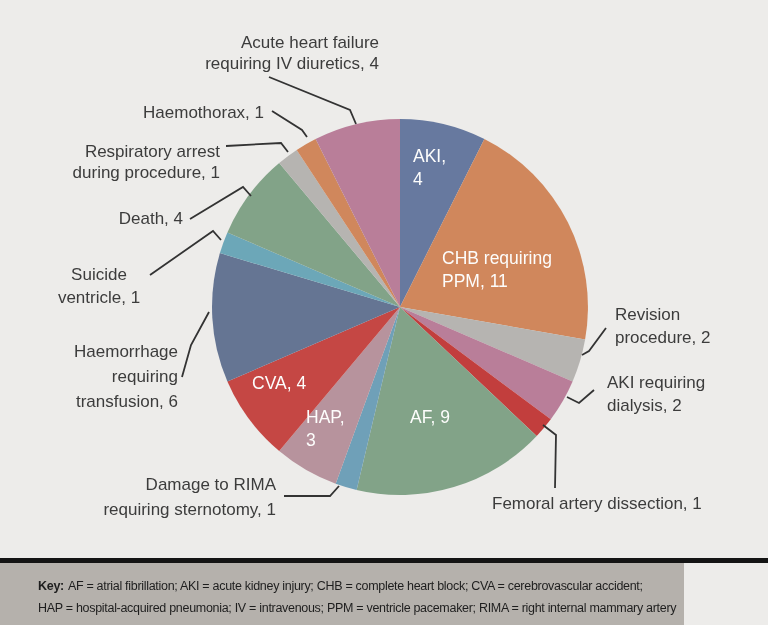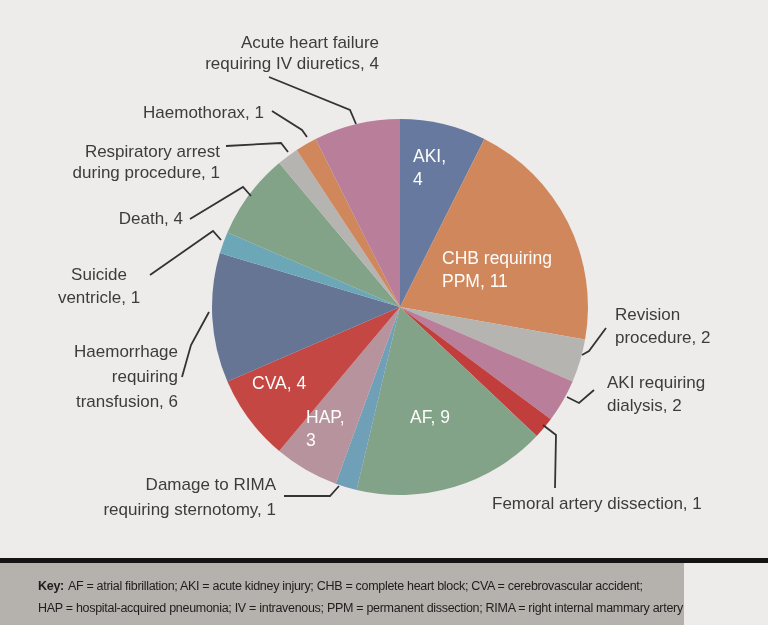--- a/index.html
+++ b/index.html
@@ -70,15 +70,15 @@
       <polyline points="226,146 281,143 288,152" class="leader"></polyline>
       <text text-anchor="end" class="lbl-out"><tspan x="220" y="157">Respiratory arrest</tspan><tspan x="220" y="178">during procedure, 1</tspan></text>
       <polyline points="272,111 302,130 307,137" class="leader"></polyline>
       <text text-anchor="end" class="lbl-out"><tspan x="264" y="118">Haemothorax, 1</tspan></text>
       <polyline points="269,77 350,110 356,124" class="leader"></polyline>
       <text text-anchor="end" class="lbl-out"><tspan x="379" y="48">Acute heart failure</tspan><tspan x="379" y="69">requiring IV diuretics, 4</tspan></text>
     </svg>
   <div class="key-rule" style="background: rgb(20, 20, 20);"></div>
   <div class="key-band" style="background: rgb(181, 177, 172);">
     <div class="key-line"><span class="key-bold">Key:</span><span>AF = atrial fibrillation; AKI = acute kidney injury; CHB = complete heart block; CVA = cerebrovascular accident;</span></div>
-    <div class="key-line"><span>HAP = hospital-acquired pneumonia; IV = intravenous; PPM = permanent dissection; RIMA = right internal mammary artery</span></div>
+    <div class="key-line"><span>HAP = hospital-acquired pneumonia; IV = intravenous; PPM = ventricle pacemaker; RIMA = right internal mammary artery</span></div>
   </div>
 </div>
 
 </body></html>

